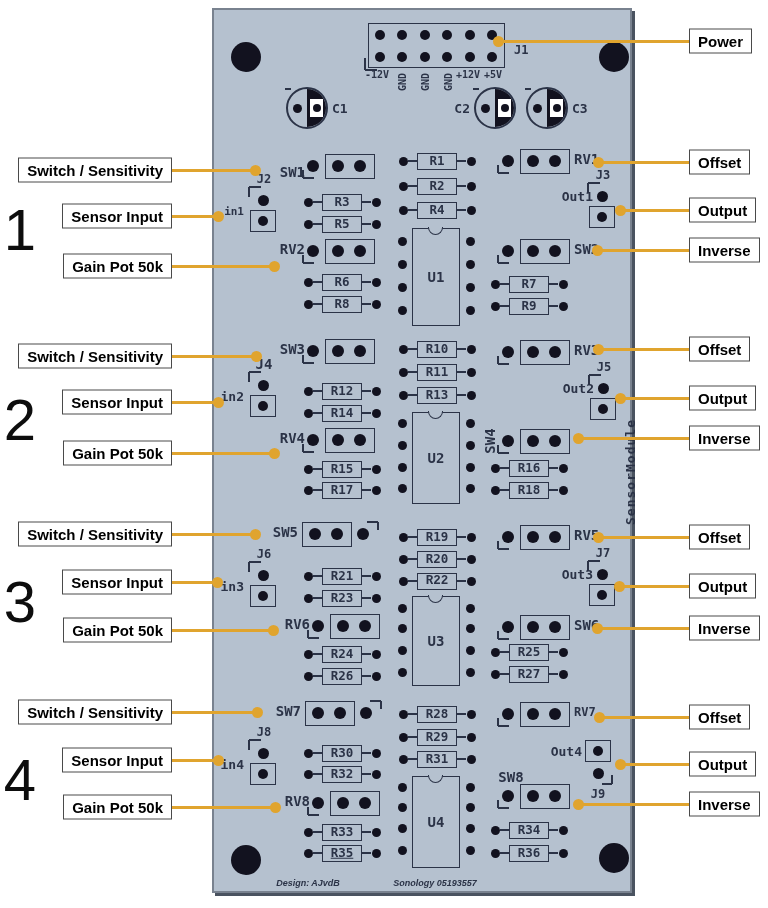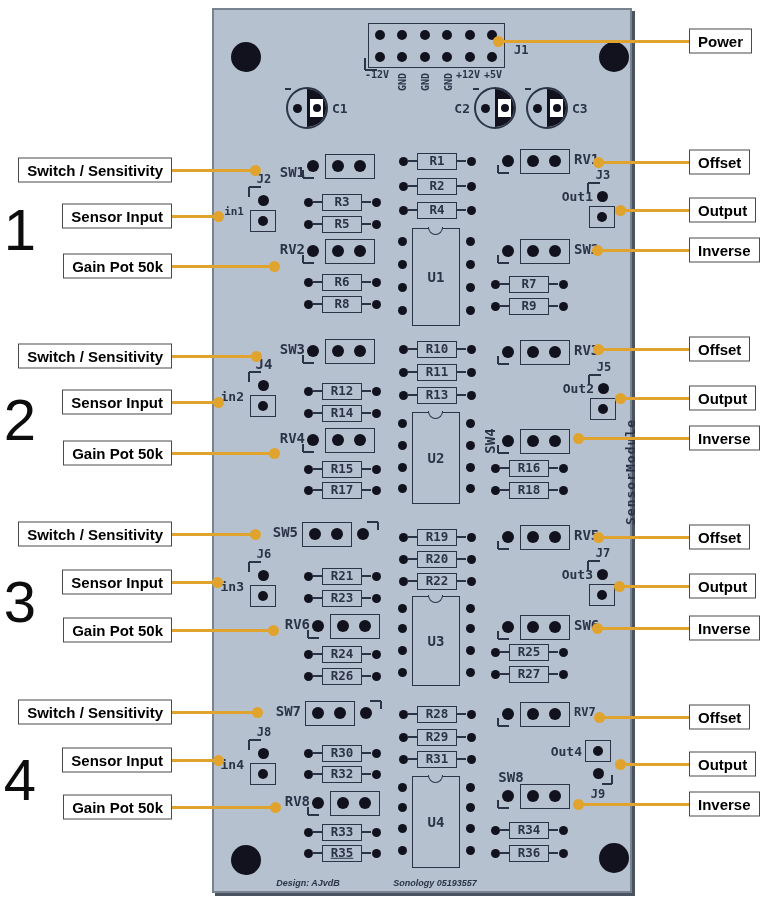--- a/index.html
+++ b/index.html
@@ -232,21 +232,21 @@
     <div class="abs" style="left: 466.5px; top: 532.5px; width: 9px; height: 9px; border-radius: 50%; background: rgb(18, 18, 31); position: absolute;"></div>
     <div class="abs" style="left: 398.5px; top: 554.5px; width: 9px; height: 9px; border-radius: 50%; background: rgb(18, 18, 31); position: absolute;"></div>
     <div class="abs" style="left: 408px; top: 558.25px; width: 9px; height: 1.5px; background: rgb(43, 51, 71); position: absolute;"></div>
     <div class="abs" style="left: 417px; top: 550.5px; width: 40px; height: 17px; border: 1.5px solid rgb(43, 51, 71); position: absolute;"></div>
     <div class="silktext" style="left: 437px; top: 559px; font-size: 12.5px; transform: translate(-50%, -50%);">R20</div>
     <div class="abs" style="left: 457px; top: 558.25px; width: 9px; height: 1.5px; background: rgb(43, 51, 71); position: absolute;"></div>
     <div class="abs" style="left: 466.5px; top: 554.5px; width: 9px; height: 9px; border-radius: 50%; background: rgb(18, 18, 31); position: absolute;"></div>
     <div class="abs" style="left: 398.5px; top: 576.5px; width: 9px; height: 9px; border-radius: 50%; background: rgb(18, 18, 31); position: absolute;"></div>
     <div class="abs" style="left: 408px; top: 580.25px; width: 9px; height: 1.5px; background: rgb(43, 51, 71); position: absolute;"></div>
     <div class="abs" style="left: 417px; top: 572.5px; width: 40px; height: 17px; border: 1.5px solid rgb(43, 51, 71); position: absolute;"></div>
-    <div class="silktext" style="left: 437px; top: 581px; font-size: 12.5px; transform: translate(-50%, -50%);">R22</div>
+    <div class="silktext" style="left: 437px; top: 581px; font-size: 12.5px; transform: translate(-50%, -50%); font-family: Liberation Mono, monospace;">R22</div>
     <div class="abs" style="left: 457px; top: 580.25px; width: 9px; height: 1.5px; background: rgb(43, 51, 71); position: absolute;"></div>
     <div class="abs" style="left: 466.5px; top: 576.5px; width: 9px; height: 9px; border-radius: 50%; background: rgb(18, 18, 31); position: absolute;"></div>
     <div class="abs" style="left: 303.5px; top: 571.5px; width: 9px; height: 9px; border-radius: 50%; background: rgb(18, 18, 31); position: absolute;"></div>
     <div class="abs" style="left: 313px; top: 575.25px; width: 9px; height: 1.5px; background: rgb(43, 51, 71); position: absolute;"></div>
     <div class="abs" style="left: 322px; top: 567.5px; width: 40px; height: 17px; border: 1.5px solid rgb(43, 51, 71); position: absolute;"></div>
     <div class="silktext" style="left: 342px; top: 576px; font-size: 12.5px; transform: translate(-50%, -50%);">R21</div>
     <div class="abs" style="left: 362px; top: 575.25px; width: 9px; height: 1.5px; background: rgb(43, 51, 71); position: absolute;"></div>
     <div class="abs" style="left: 371.5px; top: 571.5px; width: 9px; height: 9px; border-radius: 50%; background: rgb(18, 18, 31); position: absolute;"></div>
     <div class="abs" style="left: 303.5px; top: 593.5px; width: 9px; height: 9px; border-radius: 50%; background: rgb(18, 18, 31); position: absolute;"></div>
     <div class="abs" style="left: 313px; top: 597.25px; width: 9px; height: 1.5px; background: rgb(43, 51, 71); position: absolute;"></div>

